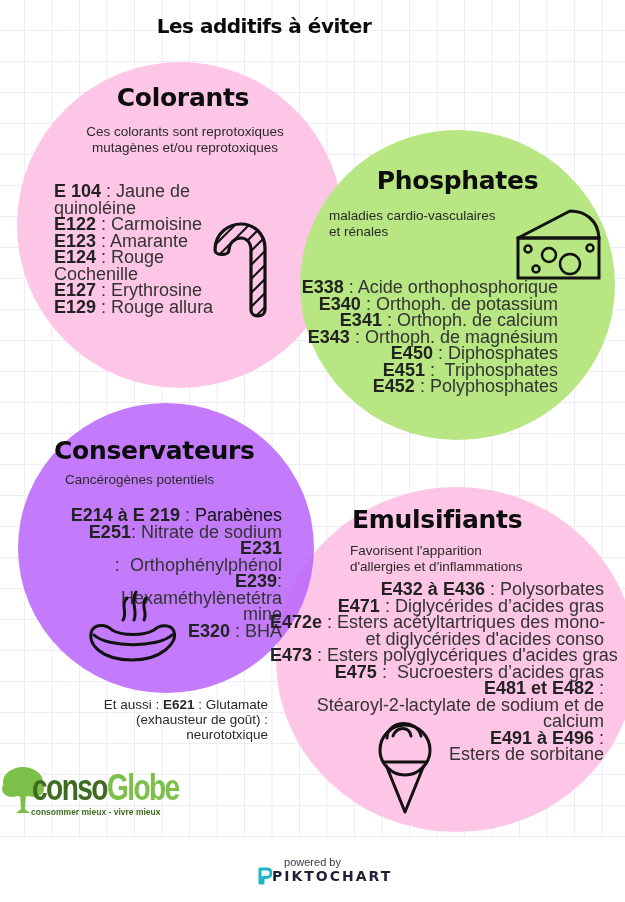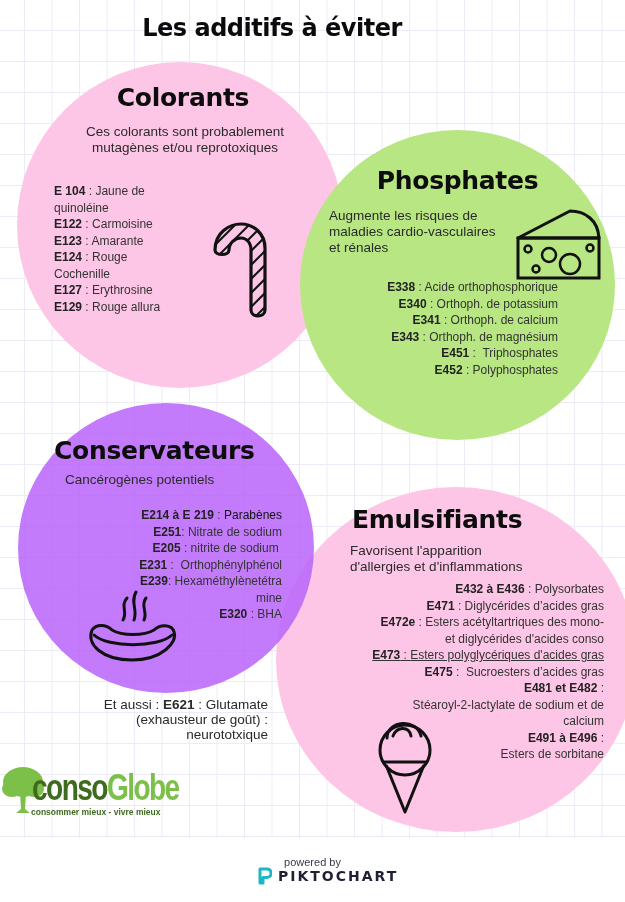--- a/index.html
+++ b/index.html
@@ -11,24 +11,24 @@
       linear-gradient(to bottom, #ecebf6 1px, transparent 1px);
     background-size:27.5px 31px;
     background-position:24px 30px;
     overflow:hidden;}
   .circle{position:absolute;border-radius:50%;}
   .c-colorants{left:17px;top:62px;width:326px;height:326px;background:#fdc6e6;}
   .c-phosphates{left:300px;top:130px;width:315px;height:310px;background:#b7e682;}
   .c-conserv{left:18px;top:403px;width:296px;height:290px;background:rgba(184,100,250,0.85);}
   .c-emuls{left:276px;top:487px;width:360px;height:345px;background:#fdc6e6;}
   .abs{position:absolute;}
-  .title{left:0;width:528px;top:14px;text-align:center;font-family:"DejaVu Sans",sans-serif;font-weight:bold;font-size:24px;color:#0b0b0b;letter-spacing:-0.5px;margin-left:8px;}
+  .title{left:0;width:528px;top:14px;text-align:center;font-family:"DejaVu Sans",sans-serif;font-weight:bold;font-size:20px;color:#0b0b0b;letter-spacing:-0.5px;}
   .h2{font-family:"DejaVu Sans",sans-serif;font-weight:bold;color:#0d0d0d;letter-spacing:-0.3px;text-align:center;}
   .sub{font-size:13.5px;line-height:16px;color:#2a2a2a;}
-  .list{font-size:12px;line-height:16.5px;color:#333;}
+  .list{font-size:18px;line-height:16.5px;color:#333;}
   .list b{color:#222;}
   .right{text-align:right;}
   .icon svg{display:block;}
   .logo-word{font-family:"Liberation Sans",sans-serif;font-weight:bold;font-size:36px;letter-spacing:-2px;transform:scaleX(0.78);transform-origin:left center;white-space:nowrap;}
   .footer-small{font-size:11px;color:#3a3a4a;text-align:center;}
   .pikto{font-family:"DejaVu Sans",sans-serif;font-weight:bold;font-size:14px;letter-spacing:2px;color:#1f2035;}
 </style>
 </head>
 <body>
 
@@ -36,21 +36,21 @@
 
   <div class="circle c-colorants"></div>
   <div class="circle c-phosphates"></div>
   <div class="circle c-emuls"></div>
   <div class="circle c-conserv"></div>
 
   <div class="abs title">Les additifs à éviter</div>
 
   <div class="abs h2" style="left:0;width:366px;top:83px;text-align:center;font-size:25px;">Colorants</div>
   <div class="abs sub" style="left:20px;width:330px;top:124px;text-align:center;">
-    <div>Ces colorants sont probablement</div>
+    <div>Ces colorants sont reprotoxiques</div>
     <div>mutagènes et/ou reprotoxiques</div>
   </div>
   <div class="abs list" style="left:54px;top:183px;width:160px;">
     <div><b>E 104</b><span> : </span><span>Jaune de</span></div>
     <div>quinoléine</div>
     <div><b>E122</b><span> : </span><span>Carmoisine</span></div>
     <div><b>E123</b><span> : </span><span>Amarante</span></div>
     <div><b>E124</b><span> : </span><span>Rouge</span></div>
     <div>Cochenille</div>
     <div><b>E127</b><span> : </span><span>Erythrosine</span></div>
@@ -73,50 +73,49 @@
         <line x1="30" y1="84" x2="60" y2="54"></line>
         <line x1="30" y1="98" x2="60" y2="68"></line>
         <line x1="30" y1="112" x2="60" y2="82"></line>
       </g>
       <path d="M5 30 C5 12 20 4 31 4 C44 4 55 14 55 28 L55 90 C55 98 41 98 41 90 L41 30 C41 22 36 18 31 18 C25 18 19 23 19 30 C19 36 5 36 5 30 Z" fill="none" stroke="#111" stroke-width="3.2" stroke-linejoin="round"></path>
     </svg>
   </div>
 
   <div class="abs h2" style="left:300px;width:315px;top:166px;text-align:center;font-size:25px;">Phosphates</div>
   <div class="abs sub" style="left:329px;top:208px;">
-    <div>Augmente les risques de</div>
     <div>maladies cardio-vasculaires</div>
     <div>et rénales</div>
   </div>
   <div class="abs icon" style="left:515px;top:206px;">
     <svg width="90" height="75" viewBox="0 0 90 75">
       <path d="M3 32 L55 5 C70 5 83 14 84 32 Z" fill="none" stroke="#111" stroke-width="3" stroke-linejoin="round"></path>
       <rect x="3" y="32" width="81" height="40" fill="none" stroke="#111" stroke-width="3"></rect>
       <circle cx="13" cy="43" r="3.5" fill="none" stroke="#111" stroke-width="2.5"></circle>
       <circle cx="34" cy="49" r="7" fill="none" stroke="#111" stroke-width="2.5"></circle>
       <circle cx="55" cy="58" r="10" fill="none" stroke="#111" stroke-width="2.5"></circle>
       <circle cx="75" cy="42" r="3.5" fill="none" stroke="#111" stroke-width="2.5"></circle>
       <circle cx="21" cy="63" r="3.5" fill="none" stroke="#111" stroke-width="2.5"></circle>
     </svg>
   </div>
   <div class="abs list right" style="left:290px;width:268px;top:279px;">
     <div><b>E338</b><span> : </span><span>Acide orthophosphorique</span></div>
     <div><b>E340</b><span> : </span><span>Orthoph. de potassium</span></div>
     <div><b>E341</b><span> : </span><span>Orthoph. de calcium</span></div>
     <div><b>E343</b><span> : </span><span>Orthoph. de magnésium</span></div>
+    <div><b>E450</b><span> : </span><span>Diphosphates</span></div>
     <div><b>E451</b><span style="white-space:pre"> :  </span><span>Triphosphates</span></div>
     <div><b>E452</b><span> : </span><span>Polyphosphates</span></div>
   </div>
 
   <div class="abs h2" style="left:54px;top:436px;font-size:25px;">Conservateurs</div>
   <div class="abs sub" style="left:65px;top:472px;">Cancérogènes potentiels</div>
   <div class="abs list right" style="left:70px;width:212px;top:507px;">
     <div><b>E214 à E 219</b><span> : </span><span style="color:#111">Parabènes</span></div>
     <div><b>E251</b><span>: </span><span>Nitrate de sodium</span></div>
-    <div><b>E205</b><span> : </span><span style="white-space:pre">nitrite de sodium </span></div>
     <div><b>E231</b><span style="white-space:pre"> :  </span><span>Orthophénylphénol</span></div>
     <div><b>E239</b><span>: </span><span>Hexaméthylènetétra</span></div>
     <div>mine</div>
     <div><b>E320</b><span> : </span><span>BHA</span></div>
   </div>
   <div class="abs icon" style="left:82px;top:590px;">
     <svg width="102" height="75" viewBox="0 0 102 75">
       <path d="M45 8 C38 16 46 22 41 30" fill="none" stroke="#111" stroke-width="3" stroke-linecap="round"></path>
       <path d="M54 2 C48 12 56 20 52 30" fill="none" stroke="#111" stroke-width="3" stroke-linecap="round"></path>
       <path d="M64 8 C58 16 66 22 62 30" fill="none" stroke="#111" stroke-width="3" stroke-linecap="round"></path>
@@ -133,21 +132,21 @@
   <div class="abs h2" style="left:352px;top:505px;font-size:25px;">Emulsifiants</div>
   <div class="abs sub" style="left:350px;top:543px;">
     <div>Favorisent l'apparition</div>
     <div>d'allergies et d'inflammations</div>
   </div>
   <div class="abs list right" style="left:290px;width:314px;top:581px;">
     <div><b>E432 à E436</b><span> : </span><span>Polysorbates</span></div>
     <div><b>E471</b><span> : </span><span>Diglycérides d’acides gras</span></div>
     <div style="white-space:nowrap;margin-left:-20px;"><b>E472e</b><span> : </span><span>Esters acétyltartriques des mono-</span></div>
     <div>et diglycérides d'acides conso</div>
-    <div style="white-space:nowrap;margin-left:-20px;text-decoration:underline;"><b>E473</b><span> : </span><span>Esters polyglycériques d'acides gras</span></div>
+    <div style="white-space:nowrap;margin-left:-20px;"><b>E473</b><span> : </span><span>Esters polyglycériques d'acides gras</span></div>
     <div><b>E475</b><span style="white-space:pre"> :  </span><span>Sucroesters d’acides gras</span></div>
     <div><b>E481 et E482</b><span> :</span></div>
     <div>Stéaroyl-2-lactylate de sodium et de</div>
     <div>calcium</div>
     <div><b>E491 à E496</b><span> :</span></div>
     <div>Esters de sorbitane</div>
   </div>
   <div class="abs icon" style="left:375px;top:710px;">
     <svg width="60" height="105" viewBox="0 0 60 105">
       <path d="M12 28 C12 10 42 8 46 26" fill="none" stroke="#111" stroke-width="3" stroke-linecap="round"></path>
@@ -166,18 +165,18 @@
       <path d="M18 28 L24 28 L23 44 L28 48 L14 48 L19 44 Z" fill="#7cc04a"></path>
     </svg>
     <div class="abs logo-word" style="left:30px;top:2px;">
       <span style="color:#3f6b1f">conso</span><span style="color:#7cc04a">Globe</span>
     </div>
     <div class="abs" style="left:29px;top:42px;font-size:8.5px;font-weight:bold;color:#3f6b1f;white-space:nowrap;">consommer mieux - vivre mieux</div>
   </div>
 </div>
 
 <div class="abs footer-small" style="left:0;width:625px;top:856px;">powered by</div>
-<div class="abs" style="left:242px;top:867px;display:flex;align-items:center;gap:6px;padding-left:16px;">
+<div class="abs" style="left:242px;top:867px;display:flex;align-items:center;padding-left:16px;">
   <svg width="14" height="18" viewBox="0 0 14 18">
     <path d="M2 2 H9 C12 2 13 4 13 6.5 C13 9 11 10.5 8.5 10.5 H5 V16 H2 Z" fill="none" stroke="#1fb5c4" stroke-width="3" stroke-linejoin="round"></path>
   </svg>
   <span class="pikto">PIKTOCHART</span>
 </div>
 
 </body></html>

